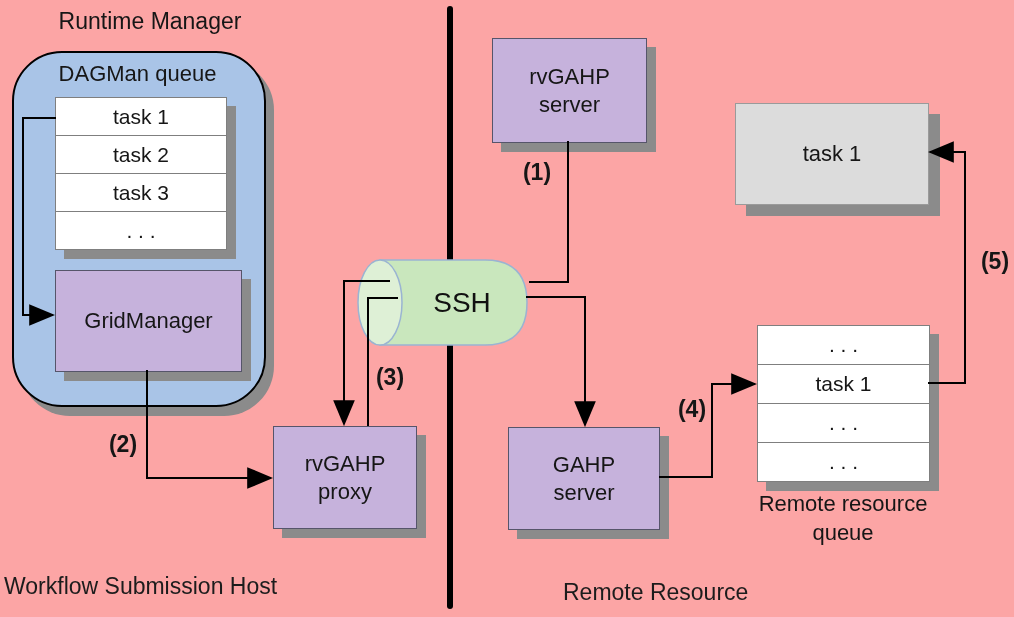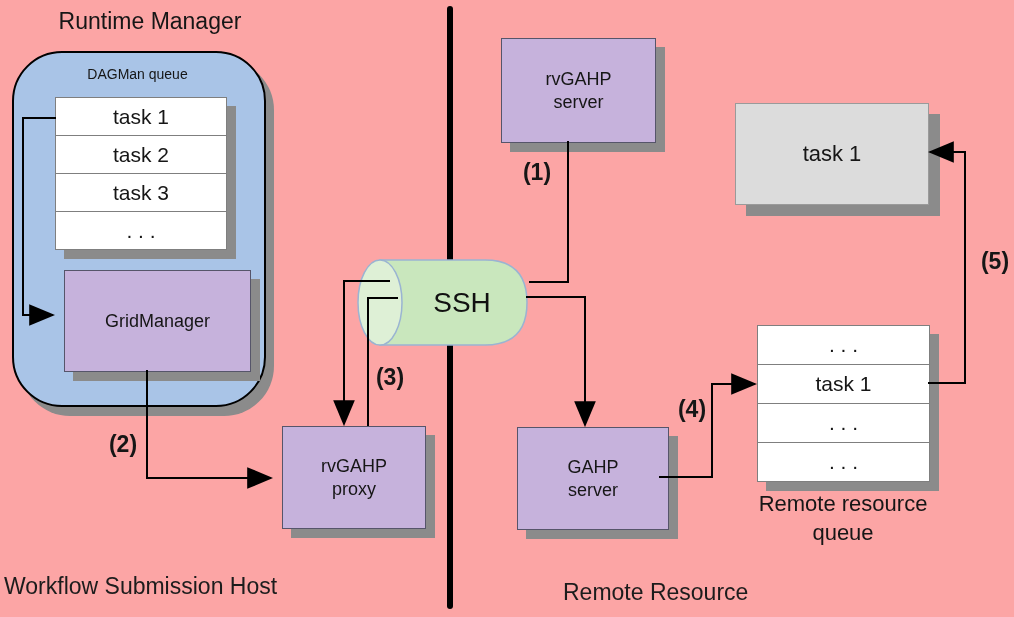--- a/index.html
+++ b/index.html
@@ -26,27 +26,27 @@
 
   
   #divider{left:447px;top:6px;width:6px;height:603px;background:var(--line-black);border-radius:3px;z-index:2;}
 
   
   #runtime-container{
     left:12px;top:51px;width:250px;height:352px;
     background:var(--container-blue);border:2px solid #000;border-radius:50px;
     box-shadow:8px 9px 0 0 var(--shadow-gray);z-index:1;
   }
-  #dagman-label{left:30px;top:60px;width:215px;height:28px;font-size:14px;z-index:3;}
+  #dagman-label{left:30px;top:60px;width:215px;height:28px;font-size:22px;z-index:3;}
 
   
   .purple{
     background:var(--node-purple);border:1px solid var(--node-purple-border);
     box-shadow:9px 9px 0 0 var(--shadow-gray);
-    font-size:18px;line-height:1.25;z-index:3;margin-left:9px;
+    font-size:22px;line-height:1.25;z-index:3;
   }
   #grid-manager{left:55px;top:270px;width:185px;height:100px;text-align:center;}
   #rvgahp-proxy{left:273px;top:426px;width:142px;height:101px;}
   #rvgahp-server{left:492px;top:38px;width:153px;height:103px;}
   #gahp-process{left:508px;top:427px;width:150px;height:101px;}
 
   
   .queue-table{
     background:#fff;border:1px solid var(--table-border);
     box-shadow:9px 9px 0 0 var(--shadow-gray);

